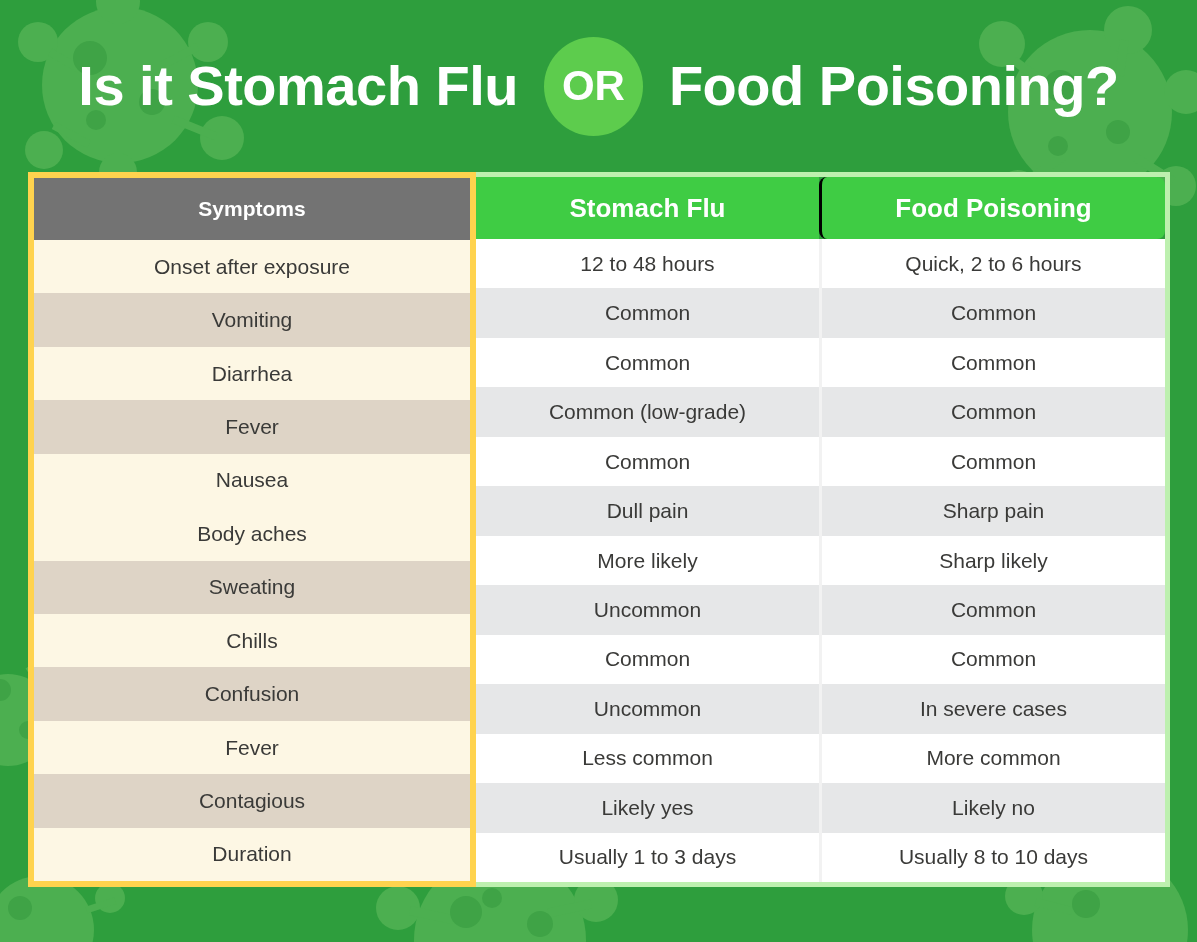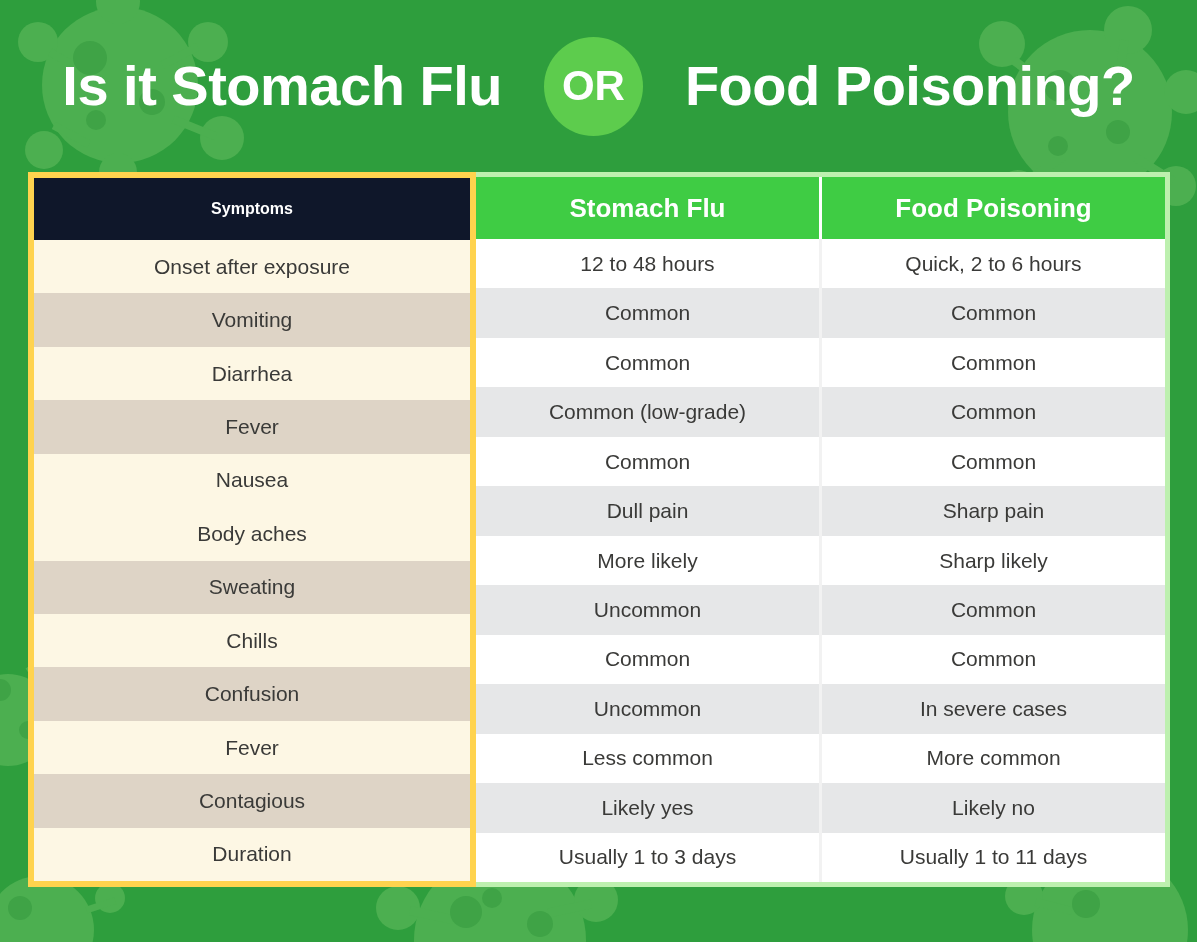--- a/index.html
+++ b/index.html
@@ -32,21 +32,21 @@
     height: 172px;
     z-index: 2;
     display: flex;
     align-items: center;
     justify-content: center;
   }
   .title-row {
     display: flex;
     align-items: center;
     justify-content: center;
-    gap: 16px;
+    gap: 0px;
     white-space: nowrap;
   }
   .title-part {
     color: #FFFFFF;
     font-size: 56px;
     font-weight: bold;
     letter-spacing: -0.5px;
     line-height: 1;
   }
   .or-badge {
@@ -89,23 +89,23 @@
     border: 5px solid #BDF0AF;
     border-left: none;
     box-sizing: border-box;
     display: flex;
     flex-direction: column;
   }
 
   .hdr-left {
     height: 62px;
     flex: 0 0 62px;
-    background: #0f172a;
+    background: #737373;
     color: #FFFFFF;
-    font-size: 16px;
+    font-size: 21px;
     font-weight: bold;
     display: flex;
     align-items: center;
     justify-content: center;
   }
   .hdr-right-row {
     height: 62px;
     flex: 0 0 62px;
     display: flex;
   }
@@ -113,21 +113,22 @@
     flex: 1 1 0;
     background: #3FCC44;
     color: #FFFFFF;
     font-size: 26px;
     font-weight: bold;
     display: flex;
     align-items: center;
     justify-content: center;
   }
   .hdr-cell + .hdr-cell {
-    border-left: 3px solid #ffffff;
+    border-left: 3px solid #000000;
+    border-radius: 8px;
   }
 
   .body-left, .body-right {
     flex: 1 1 auto;
     display: flex;
     flex-direction: column;
   }
   .row {
     flex: 1 1 0;
     display: flex;
@@ -348,18 +349,18 @@
         <div class="row-r odd">
           <div class="cell-r">Less common</div>
           <div class="cell-r">More common</div>
         </div>
         <div class="row-r even">
           <div class="cell-r">Likely yes</div>
           <div class="cell-r">Likely no</div>
         </div>
         <div class="row-r odd">
           <div class="cell-r">Usually 1 to 3 days</div>
-          <div class="cell-r">Usually 1 to 11 days</div>
+          <div class="cell-r">Usually 8 to 10 days</div>
         </div>
       </div>
   </div>
 
 </div>
 
 </body></html>

